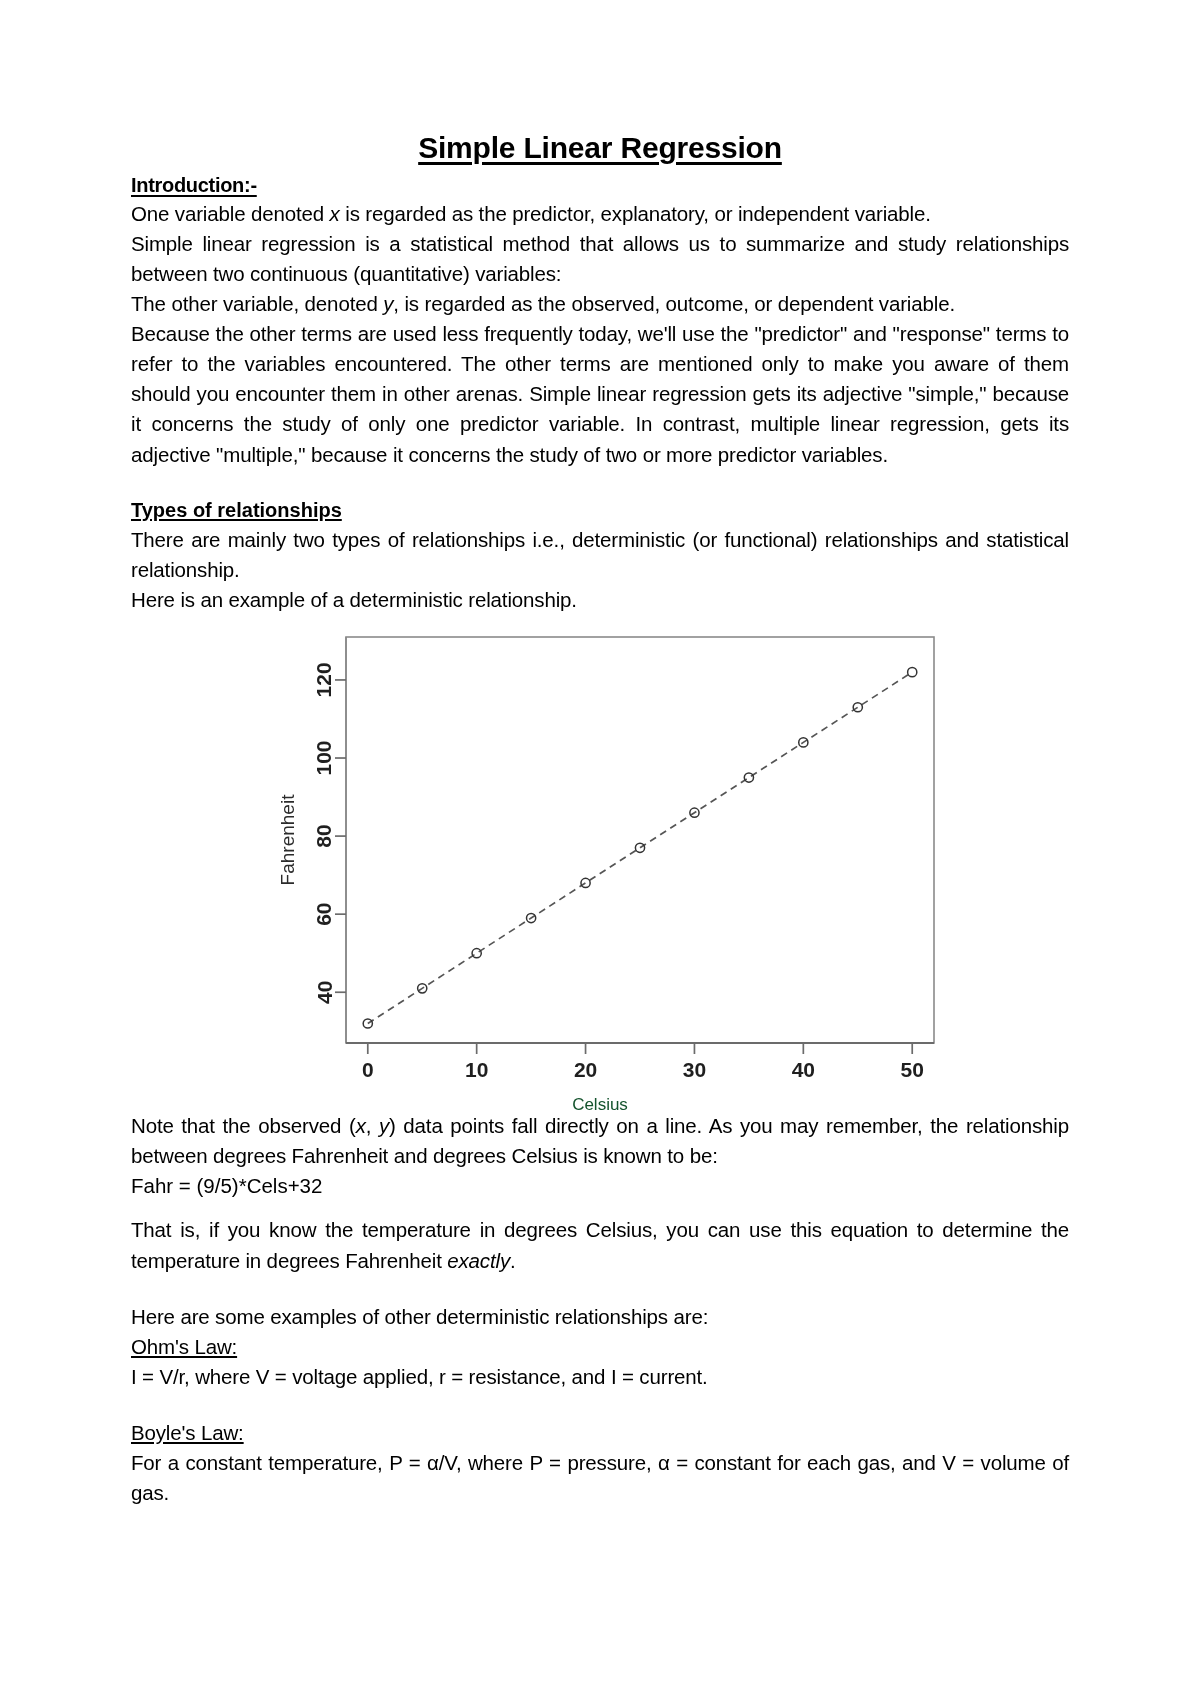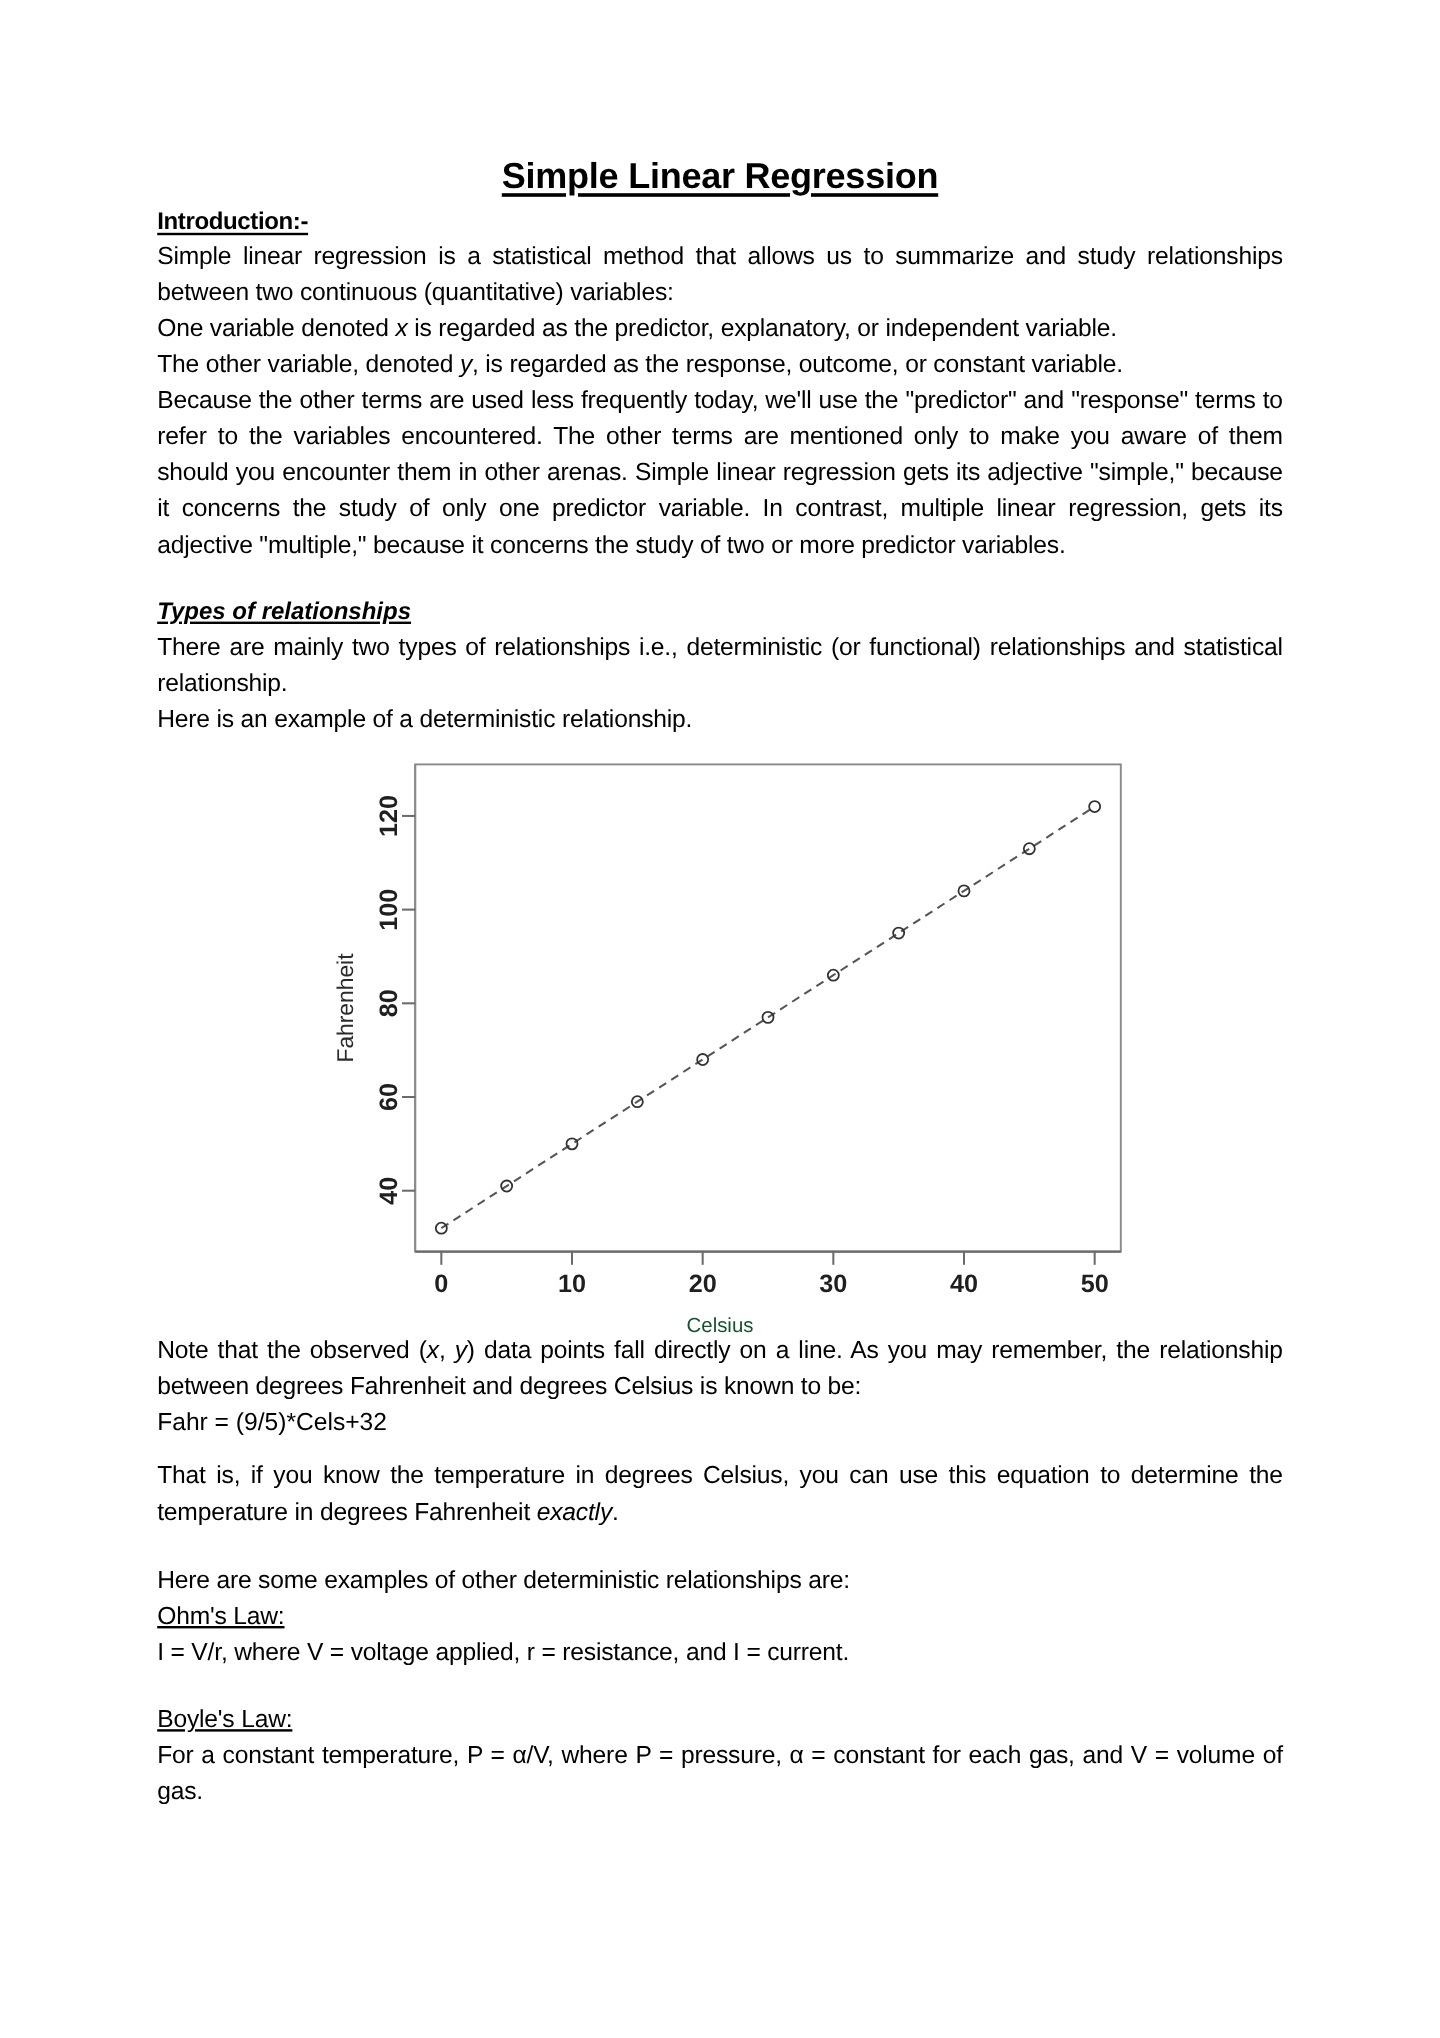--- a/index.html
+++ b/index.html
@@ -44,21 +44,20 @@
     line-height: 1.2;
     letter-spacing: -0.3px;
   }
   .sub-heading {
     font-size: 20px;
     font-weight: bold;
     text-decoration: underline;
     text-underline-offset: 2px;
     margin: 0;
     line-height: 1.45;
-    font-style: italic;
   }
   
   p.body {
     font-size: 20.5px;
     line-height: 1.47;
     margin: 0;
     text-align: justify;
     letter-spacing: -0.15px;
   }
   p.body.loose { text-align: left; }
@@ -99,25 +98,25 @@
 </style>
 </head>
 <body>
 
 <div class="page">
 
   <h1 class="doc-title">Simple Linear Regression</h1>
 
   <h2 class="section-heading">Introduction:-</h2>
 
+  <p class="body loose"><span>One variable denoted </span><i>x</i><span> is regarded as the predictor, explanatory, or independent variable.</span></p>
+
   <p class="body"><span>Simple linear regression is a statistical method that allows us to summarize and study relationships between two continuous (quantitative) variables:</span></p>
 
-  <p class="body loose"><span>One variable denoted </span><i>x</i><span> is regarded as the predictor, explanatory, or independent variable.</span></p>
-
-  <p class="body loose"><span>The other variable, denoted </span><i>y</i><span>, is regarded as the response, outcome, or constant variable.</span></p>
+  <p class="body loose"><span>The other variable, denoted </span><i>y</i><span>, is regarded as the observed, outcome, or dependent variable.</span></p>
 
   <p class="body">Because the other terms are used less frequently today, we'll use the "predictor" and "response" terms to refer to the variables encountered. The other terms are mentioned only to make you aware of them should you encounter them in other arenas. Simple linear regression gets its adjective "simple," because it concerns the study of only one predictor variable. In contrast, multiple linear regression, gets its adjective "multiple," because it concerns the study of two or more predictor variables.</p>
 
   <div class="spacer-md"></div>
 
   <h3 class="sub-heading">Types of relationships</h3>
 
   <p class="body">There are mainly two types of relationships i.e., deterministic (or functional) relationships and statistical relationship.</p>
 
   <p class="body loose">Here is an example of a deterministic relationship.</p>

